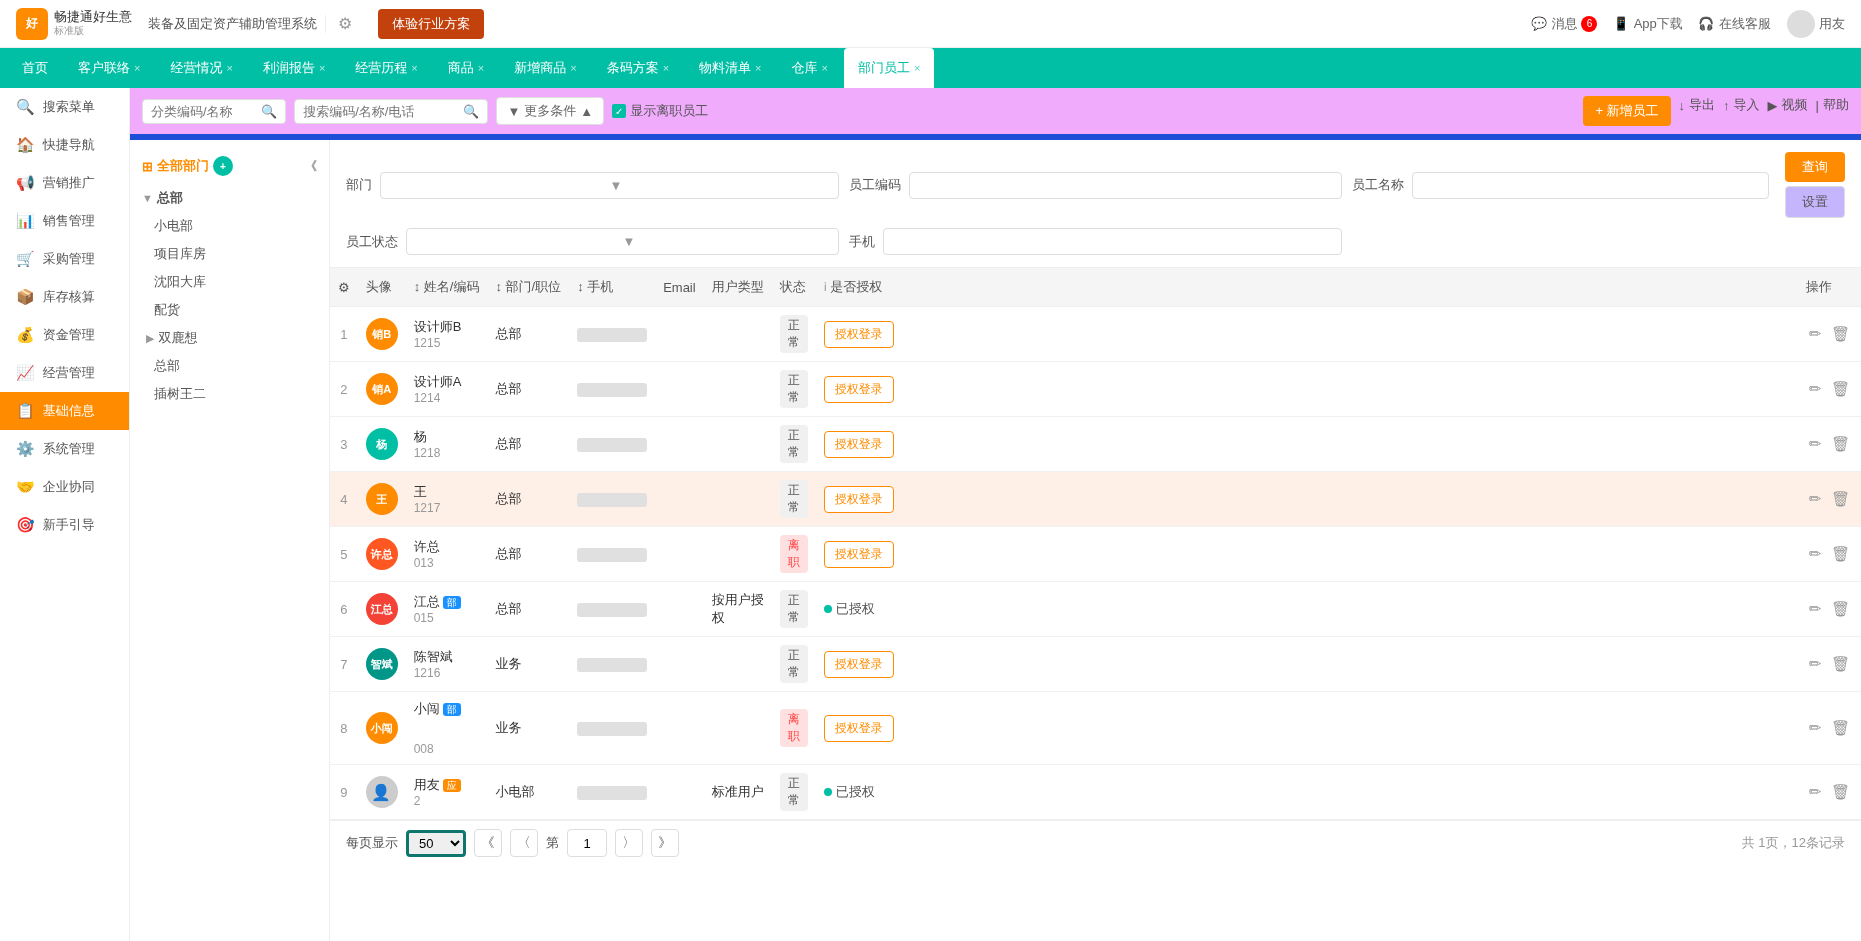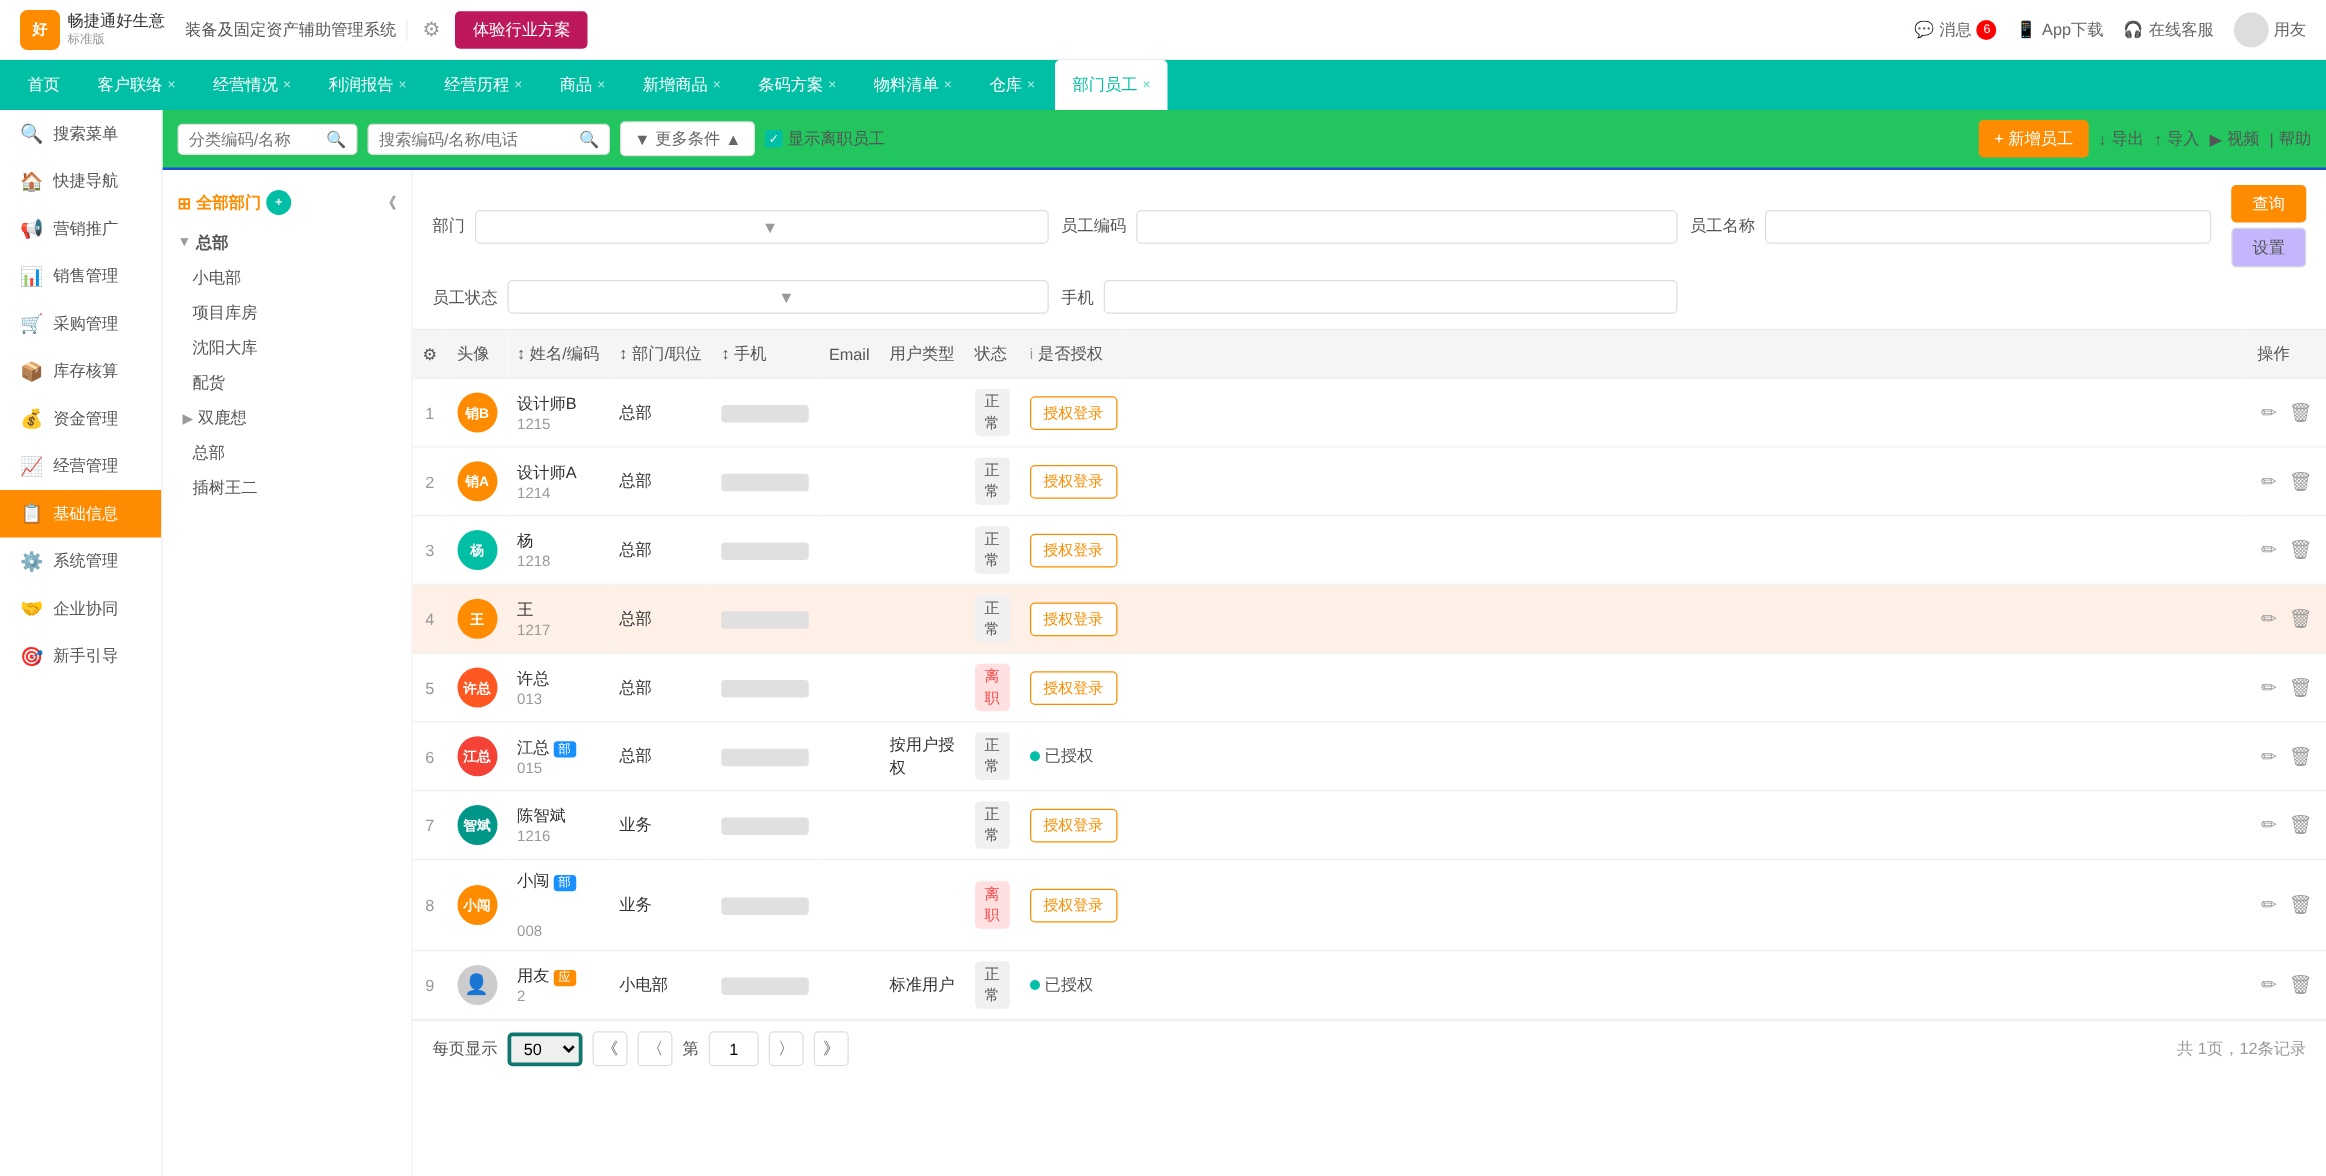--- a/index.html
+++ b/index.html
@@ -10,21 +10,21 @@
       display: flex; align-items: center; background: #fff; height: 48px;
       padding: 0 16px; border-bottom: 1px solid #eee; justify-content: space-between;
     }
     .top-bar-left { display: flex; align-items: center; gap: 8px; }
     .logo-area { display: flex; align-items: center; gap: 6px; }
     .logo-icon { width: 32px; height: 32px; background: #ff8c00; border-radius: 6px; display: flex; align-items: center; justify-content: center; color: #fff; font-size: 12px; font-weight: bold; }
     .logo-text { font-size: 13px; color: #333; line-height: 1.2; }
     .logo-sub { font-size: 10px; color: #999; }
     .system-title { font-size: 13px; color: #555; padding: 0 8px; border-right: 1px solid #eee; }
     .gear-btn { background: none; border: none; cursor: pointer; color: #999; font-size: 16px; padding: 4px; }
-    .trial-btn { background: #be185d; color: #fff; border: none; border-radius: 4px; padding: 6px 14px; cursor: pointer; font-size: 13px; }
+    .trial-btn { background: #c2410c; color: #fff; border: none; border-radius: 4px; padding: 6px 14px; cursor: pointer; font-size: 13px; margin-left: 14px; }
     .top-bar-right { display: flex; align-items: center; gap: 16px; color: #666; font-size: 13px; }
     .top-right-item { display: flex; align-items: center; gap: 4px; cursor: pointer; }
     .badge { background: #f00; color: #fff; border-radius: 50%; font-size: 10px; width: 16px; height: 16px; display: flex; align-items: center; justify-content: center; }
     .user-avatar { width: 28px; height: 28px; background: #ddd; border-radius: 50%; }
 
     
     .nav-tabs {
       background: #00bfa5; display: flex; align-items: center; height: 40px; padding: 0 8px; gap: 2px;
     }
     .nav-tab {
@@ -45,31 +45,31 @@
     }
     .sidebar-item.active { background: #ff8c00; color: #fff; }
     .sidebar-item .si-icon { font-size: 15px; }
 
     
     .content-area { flex: 1; display: flex; flex-direction: column; overflow: hidden; }
 
     
     .toolbar {
       display: flex; align-items: center; gap: 8px; padding: 8px 12px;
-      background: #22c55e; border-bottom: 2px solid #1d4ed8; flex-wrap: wrap;
+      background: #f0abfc; border-bottom: 6px solid #1d4ed8; flex-wrap: wrap;
     }
     .search-input-wrap { display: flex; align-items: center; border: 1px solid #ddd; border-radius: 4px; padding: 4px 8px; background: #fff; }
     .search-input-wrap input { border: none; outline: none; font-size: 13px; width: 120px; color: #999; }
     .search-icon { color: #999; font-size: 13px; }
     .search-input2-wrap { display: flex; border: 1px solid #ddd; border-radius: 4px; padding: 4px 8px; background: #fff; }
     .search-input2-wrap input { border: none; outline: none; font-size: 13px; width: 160px; color: #999; }
     .more-filter-btn { display: flex; align-items: center; gap: 4px; color: #666; cursor: pointer; font-size: 13px; border: 1px solid #ddd; border-radius: 4px; padding: 4px 10px; background: #fff; }
     .show-resigned { display: flex; align-items: center; gap: 4px; color: #555; cursor: pointer; font-size: 13px; }
     .checkbox-checked { width: 14px; height: 14px; background: #00bfa5; border-radius: 2px; display: flex; align-items: center; justify-content: center; color: #fff; font-size: 10px; }
-    .toolbar-right { margin-left: auto; display: flex; align-items: center; gap: 8px; }
+    .toolbar-right { margin-left: auto; display: flex; align-items: flex-start; gap: 8px; }
     .add-btn { background: #ff8c00; color: #fff; border: none; border-radius: 4px; padding: 6px 12px; cursor: pointer; font-size: 13px; display: flex; align-items: center; gap: 4px; }
     .icon-btn { color: #555; cursor: pointer; font-size: 13px; display: flex; align-items: center; gap: 4px; }
 
     
     .body-area { display: flex; flex: 1; overflow: hidden; }
 
     
     .dept-tree { width: 200px; background: #fff; border-right: 1px solid #eee; overflow-y: auto; flex-shrink: 0; padding: 8px 0; }
     .dept-header { display: flex; align-items: center; gap: 4px; padding: 8px 12px; font-weight: bold; color: #ff8c00; font-size: 13px; }
     .dept-circle-btn { width: 20px; height: 20px; border-radius: 50%; background: #00bfa5; display: flex; align-items: center; justify-content: center; color: #fff; font-size: 10px; cursor: pointer; }

